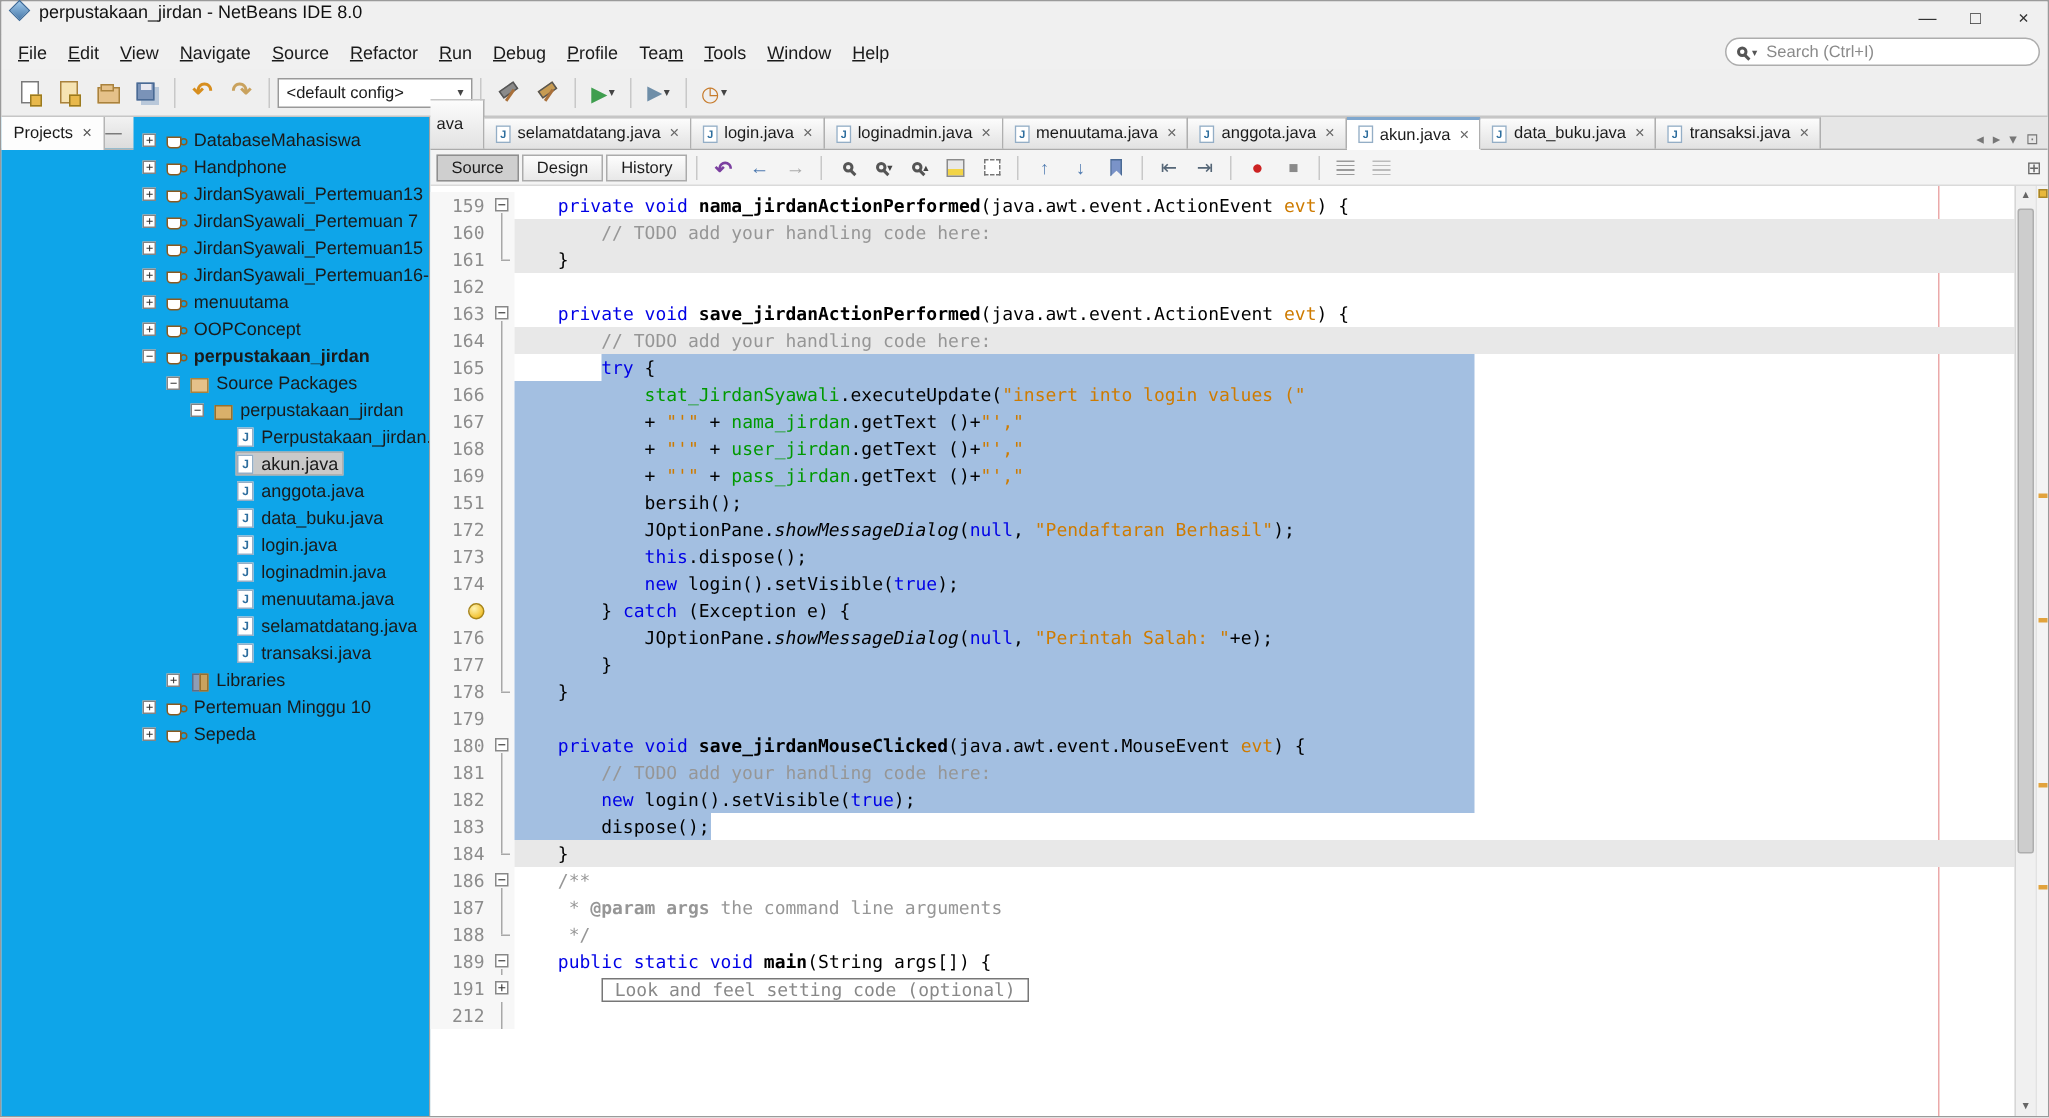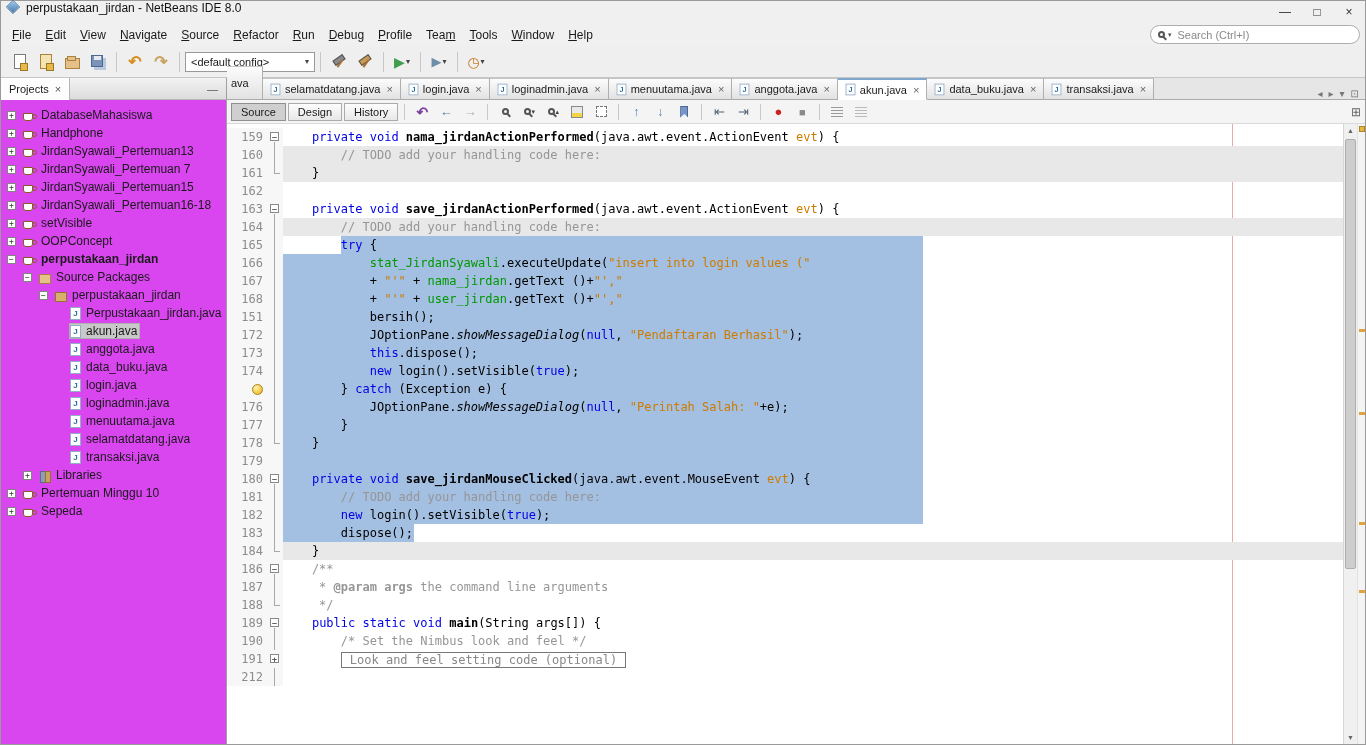--- a/index.html
+++ b/index.html
@@ -48,21 +48,21 @@
   .tb-hammer::after{content:"";position:absolute;left:8px;top:5px;width:2px;height:9px;background:#A9703A;transform:rotate(35deg)}
   .tb-hammer.clean::before{background:#C79B52}
   .g-run{color:#3E9E4E;font-size:14px;line-height:14px}
   .g-debug{color:#6E8EA8;font-size:13px;line-height:13px}
   .g-profile{color:#C77B2B;font-size:14px;line-height:14px}
 
   
   .main{flex:1;display:flex;min-height:0}
 
   
-  .projects{width:226px;flex:none;background:#d946ef;border-right:1px solid #A0A0A0;display:flex;flex-direction:column}
+  .projects{width:286px;flex:none;background:#0ea5e9;border-right:1px solid #A0A0A0;display:flex;flex-direction:row}
   .phead{height:22px;background:linear-gradient(#F2F2F2,#DCDCDC);border-bottom:1px solid #B5B5B5;display:flex;align-items:center;flex:none}
   .ptab{height:22px;background:#FDFDFD;border-right:1px solid #B5B5B5;display:flex;align-items:center;padding:0 8px;gap:6px;font-size:11px}
   .pclose{color:#555;font-size:11px}
   .pmin{margin-left:auto;margin-right:8px;color:#555;font-size:11px}
   .ptree{flex:1;overflow:hidden;padding-top:6px}
   .trow{height:18px;display:flex;align-items:center;font-size:12px;white-space:nowrap}
   .handle{width:9px;height:9px;border:1px solid #848484;background:#fff;font:8px/7px "DejaVu Sans Mono",monospace;text-align:center;color:#333;flex:none;margin-right:5px}
   .hspace{width:14px;flex:none}
   .tsel{display:flex;align-items:center;gap:5px;padding:1px 3px 1px 1px}
   .trow.selected .tsel{background:#C9C9C9;border:1px solid #B0B0B0;padding:0 2px 0 0}
@@ -287,21 +287,21 @@
             <span class="handle">+</span>
             <span class="tsel">
               <span class="ic ic-project"></span>
               <span class="tlabel">JirdanSyawali_Pertemuan16-18</span>
             </span>
           </div>
           <div class="trow" style="padding-left: 6px;">
             <span class="handle">+</span>
             <span class="tsel">
               <span class="ic ic-project"></span>
-              <span class="tlabel">setVisible</span>
+              <span class="tlabel">menuutama</span>
             </span>
           </div>
           <div class="trow" style="padding-left: 6px;">
             <span class="handle">+</span>
             <span class="tsel">
               <span class="ic ic-project"></span>
               <span class="tlabel">OOPConcept</span>
             </span>
           </div>
           <div class="trow bold" style="padding-left: 6px;">
@@ -623,20 +623,29 @@
               <div class="gut">
                 <div class="ln">168</div>
                 <div class="fold">
                   <span class="fline"></span>
                 </div>
               </div>
               <div class="ct"><div class="band sel-full"></div><span class="ctext"><span class="tk-p">            + </span><span class="tk-s">"'"</span><span class="tk-p"> + </span><span class="tk-f">user_jirdan</span><span class="tk-p">.getText ()+</span><span class="tk-s">"',"</span></span></div>
             </div>
             <div class="crow">
               <div class="gut">
+                <div class="ln">169</div>
+                <div class="fold">
+                  <span class="fline"></span>
+                </div>
+              </div>
+              <div class="ct"><div class="band sel-full"></div><span class="ctext"><span class="tk-p">            + </span><span class="tk-s">"'"</span><span class="tk-p"> + </span><span class="tk-f">pass_jirdan</span><span class="tk-p">.getText ()+</span><span class="tk-s">"',"</span></span></div>
+            </div>
+            <div class="crow">
+              <div class="gut">
                 <div class="ln">151</div>
                 <div class="fold">
                   <span class="fline"></span>
                 </div>
               </div>
               <div class="ct"><div class="band sel-full"></div><span class="ctext"><span class="tk-p">            bersih();</span></span></div>
             </div>
             <div class="crow">
               <div class="gut">
                 <div class="ln">172</div>
@@ -788,29 +797,20 @@
             </div>
             <div class="crow">
               <div class="gut">
                 <div class="ln">189</div>
                 <div class="fold">
                   <span class="fbox">−</span>
                   <span class="fline below"></span>
                 </div>
               </div>
               <div class="ct"><span class="ctext"><span class="tk-p">    </span><span class="tk-k">public</span><span class="tk-p"> </span><span class="tk-k">static</span><span class="tk-p"> </span><span class="tk-k">void</span><span class="tk-p"> </span><span class="tk-m">main</span><span class="tk-p">(String args[]) {</span></span></div>
-            </div>
-            <div class="crow">
-              <div class="gut">
-                <div class="ln">190</div>
-                <div class="fold">
-                  <span class="fline"></span>
-                </div>
-              </div>
-              <div class="ct"><span class="ctext"><span class="tk-p">        </span><span class="tk-c">/* Set the Nimbus look and feel */</span></span></div>
             </div>
             <div class="crow">
               <div class="gut">
                 <div class="ln">191</div>
                 <div class="fold">
                   <span class="fbox">+</span>
                 </div>
               </div>
               <div class="ct"><span class="ctext"><span class="tk-p">        </span><span class="collapsed-fold">Look and feel setting code (optional)</span></span></div>
             </div>

